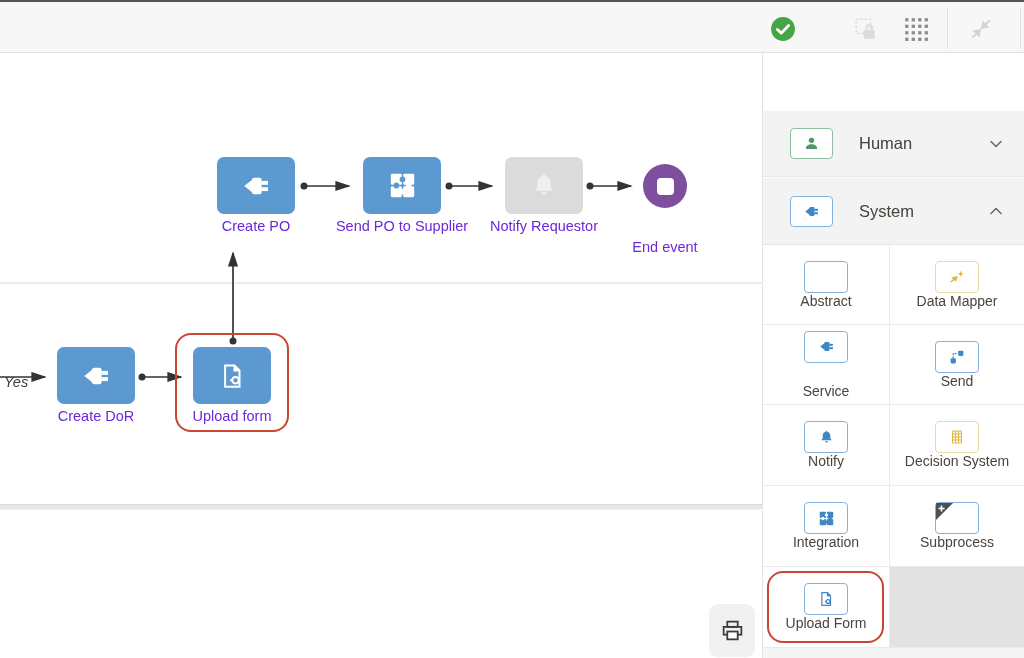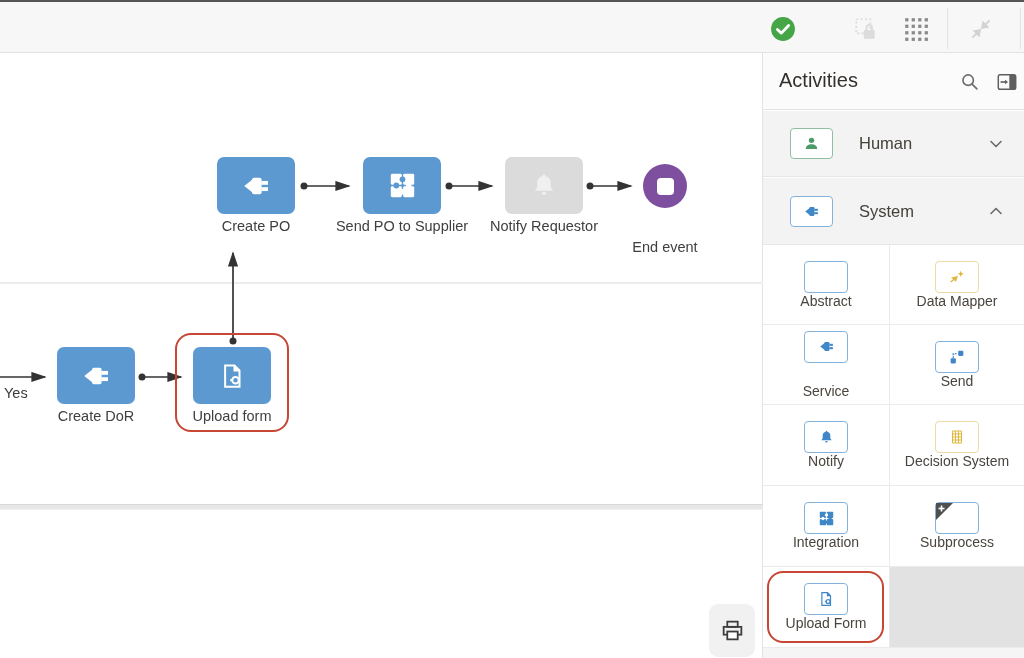--- a/index.html
+++ b/index.html
@@ -16,21 +16,21 @@
   .canvas { position:absolute; top:53px; left:0; width:763px; height:605px;
     background:#fff; border-right:1px solid #e3e3e3; }
   .lane-line-thin { position:absolute; left:0; top:229px; width:763px; height:2px; background:#ededed; }
   .lane-line-thick { position:absolute; left:0; top:451px; width:763px; height:6px;
     background:#e7e7e7; border-top:1px solid #d9d9d9; border-bottom:1px solid #f2f2f2; }
   .edges { position:absolute; left:0; top:0; pointer-events:none; }
 
   .node { position:absolute; width:78px; height:57px; border-radius:7px; background:#5B99D0;
     display:flex; align-items:center; justify-content:center; cursor:pointer; }
   .node.disabled { background:#DBDBDB; }
-  .node-label { position:absolute; width:170px; text-align:center; font-size:14.5px; color:#404040; }
+  .node-label { position:absolute; width:170px; text-align:center; font-size:14.5px; color:#6d28d9; }
   .end-event { position:absolute; width:44px; height:44px; border-radius:50%; background:#7E4F9E;
     display:flex; align-items:center; justify-content:center; cursor:pointer; }
   .end-event-inner { width:17px; height:17px; background:#fff; border-radius:4px; }
   .annotation { position:absolute; border:2px solid #C74634; border-radius:16px; }
   .yes-label { position:absolute; font-size:14.5px; color:#3a3a3a; }
 
   .print-btn { position:absolute; left:709px; top:551px; width:46px; height:53px;
     background:#f1f1f1; border-radius:9px; display:flex; align-items:center; justify-content:center; cursor:pointer; }
 
   
@@ -127,21 +127,21 @@
     </g>
     <g fill="#333">
       <circle cx="304" cy="133" r="3.5"></circle>
         <circle cx="449" cy="133" r="3.5"></circle>
       <circle cx="590" cy="133" r="3.5"></circle>
         <circle cx="233" cy="288" r="3.5"></circle>
       <circle cx="142" cy="324" r="3.5"></circle>
     </g>
   </svg>
 
-  <span class="yes-label" style="left:4px; top:332px;">Yes</span>
+  <span class="yes-label" style="left:4px; top:321px;font-style:italic;">Yes</span>
 
   <div class="node" style="left:217px; top:104px;">
     <svg width="32" height="32" viewBox="0 0 24 24">
       <g fill="#fff">
           <path d="M3.2 12 L9.8 6.8 L9.8 17.2 Z"></path>
       <rect x="9" y="5.8" width="7.2" height="12.4" rx="1.5"></rect>
       <rect x="16" y="8.2" width="5" height="2.9"></rect>
           <rect x="16" y="12.9" width="5" height="2.9"></rect>
         </g>
     </svg>
@@ -212,33 +212,20 @@
       <g fill="none" stroke="#3c3c3c" stroke-width="1.7">
         <rect x="7" y="3.5" width="10" height="5"></rect>
         <rect x="3.5" y="8.5" width="17" height="7.5"></rect>
         <rect x="7" y="13" width="10" height="7.5" fill="#fff"></rect>
       </g>
     </svg>
   </div>
 </div>
 
 <div class="panel">
-  <div class="panel-header">
-    <span class="panel-title">Activities</span>
-    <svg class="ph-icon" style="left:196px" viewBox="0 0 24 24">
-      <circle cx="10" cy="10" r="5.7" fill="none" stroke="#6e6e6e" stroke-width="1.8"></circle>
-      <line x1="14.3" y1="14.3" x2="19.5" y2="19.5" stroke="#6e6e6e" stroke-width="1.8" stroke-linecap="round"></line>
-    </svg>
-    <svg class="ph-icon" style="left:233px" viewBox="0 0 24 24">
-      <rect x="2.5" y="4" width="19" height="16" rx="2" fill="none" stroke="#5f5f5f" stroke-width="1.6"></rect>
-      <rect x="14.5" y="4" width="7" height="16" rx="1.5" fill="#5f5f5f"></rect>
-      <line x1="5" y1="12" x2="11" y2="12" stroke="#5f5f5f" stroke-width="1.8"></line>
-      <polygon points="13.2,12 9.8,9.6 9.8,14.4" fill="#5f5f5f"></polygon>
-    </svg>
-  </div>
 
   <div class="acc-row" style="top:58px">
     <div class="acc-iconbox green">
       <svg width="19" height="19" viewBox="0 0 24 24">
         <g fill="#4C9A67">
           <circle cx="12" cy="8" r="3.4"></circle>
           <path d="M4.8 19c0-4 3.2-6 7.2-6s7.2 2 7.2 6z"></path>
         </g>
       </svg>
     </div>

